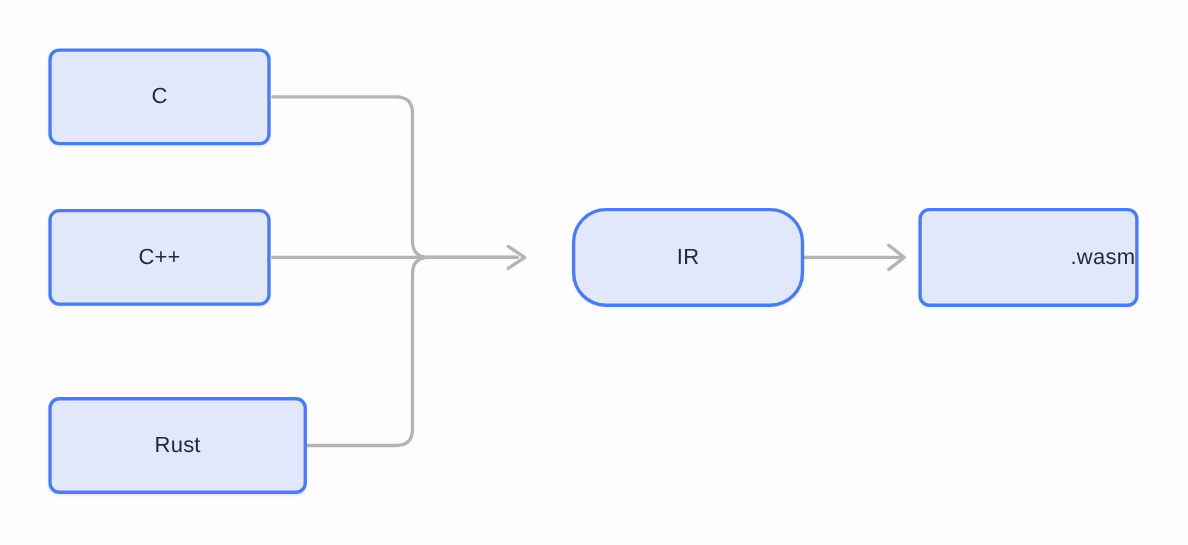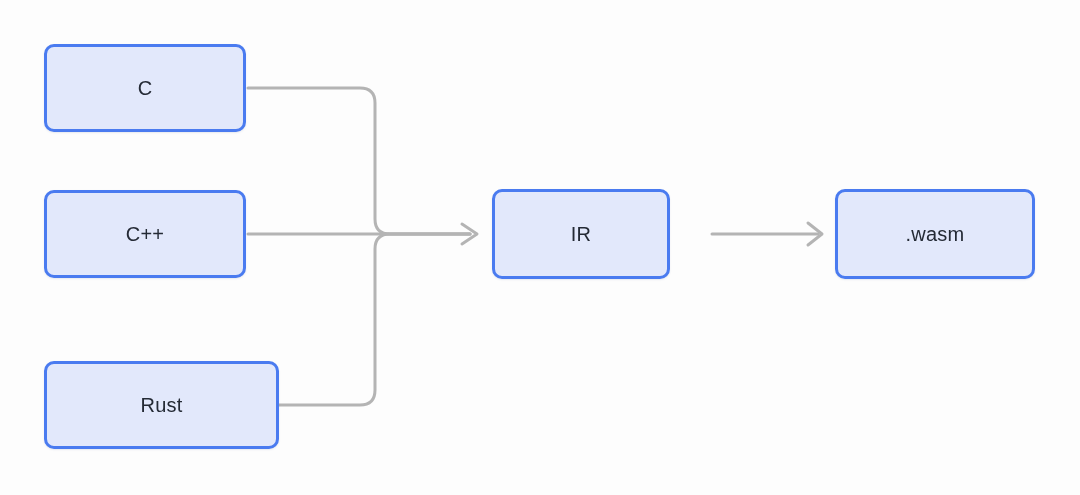--- a/index.html
+++ b/index.html
@@ -67,21 +67,21 @@
   </div>
 
   <div class="node" style="left:44px; top:190px; width:202px; height:88px;">
     <span class="node-label">C++</span>
   </div>
 
   <div class="node" style="left:44px; top:361px; width:235px; height:88px;">
     <span class="node-label">Rust</span>
   </div>
 
-  <div class="node" style="left:492px; top:189px; width:178px; height:90px;">
+  <div class="node" style="left:520px; top:189px; width:211px; height:90px;border-radius:31px;">
     <span class="node-label">IR</span>
   </div>
 
-  <div class="node" style="left:835px; top:189px; width:200px; height:90px;">
+  <div class="node" style="left:835px; top:189px; width:200px; height:90px;justify-content:flex-end;">
     <span class="node-label">.wasm</span>
   </div>
 
 </div>
 
 </body></html>

